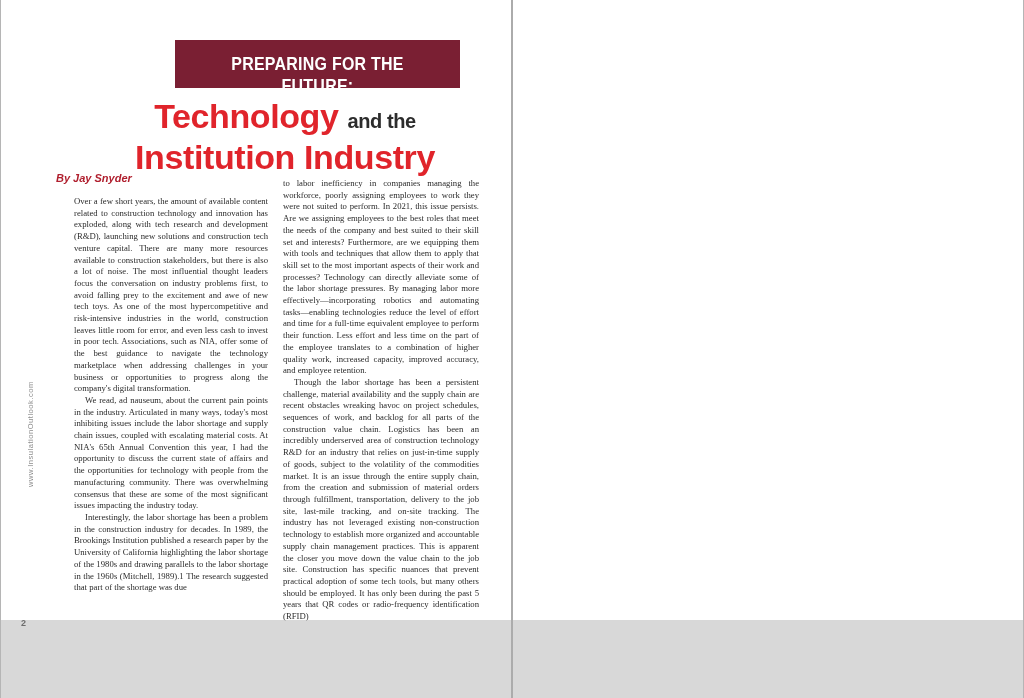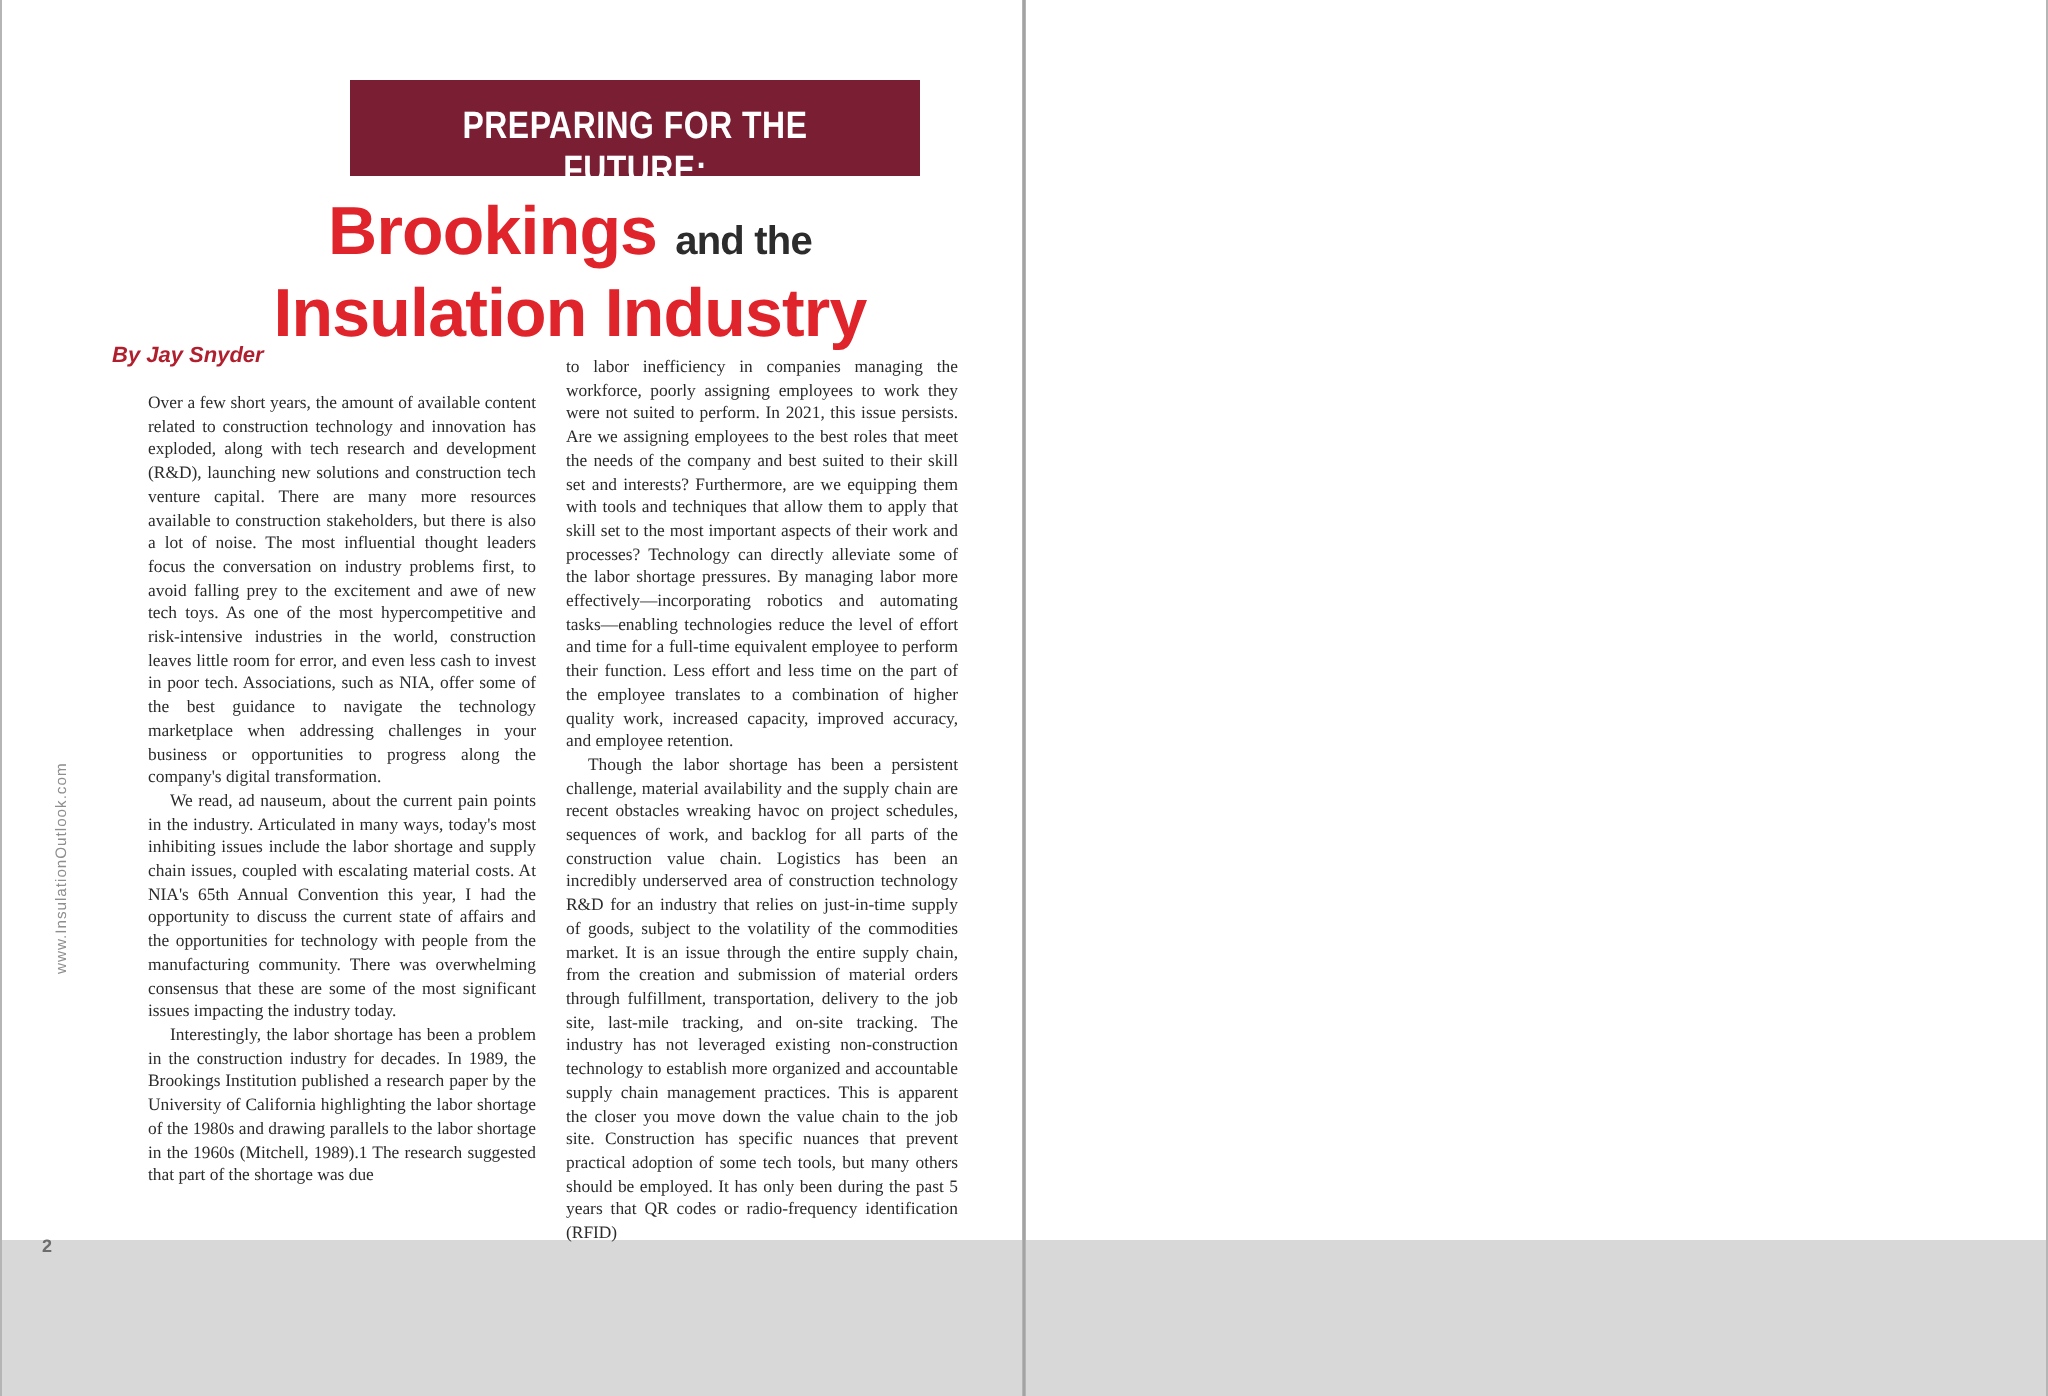--- a/index.html
+++ b/index.html
@@ -106,23 +106,23 @@
 
 <div class="spread">
 
   <div class="page page-left">
 
     <div class="kicker-bar">
       <div class="kicker-text">PREPARING FOR THE FUTURE:</div>
     </div>
 
     <div class="headline">
-      <span>Brookings</span>
+      <span>Technology</span>
       <span class="dark">and the</span><br>
-      <span>Insulation Industry</span>
+      <span>Institution Industry</span>
     </div>
 
     <div class="byline">By Jay Snyder</div>
 
     <div class="col c1">
       <p>Over a few short years, the amount of available content related to construction technology and innovation has exploded, along with tech research and development (R&amp;D), launching new solutions and construction tech venture capital. There are many more resources available to construction stakeholders, but there is also a lot of noise. The most influential thought leaders focus the conversation on industry problems first, to avoid falling prey to the excitement and awe of new tech toys. As one of the most hypercompetitive and risk-intensive industries in the world, construction leaves little room for error, and even less cash to invest in poor tech. Associations, such as NIA, offer some of the best guidance to navigate the technology marketplace when addressing challenges in your business or opportunities to progress along the company's digital transformation.</p>
       <p>We read, ad nauseum, about the current pain points in the industry. Articulated in many ways, today's most inhibiting issues include the labor shortage and supply chain issues, coupled with escalating material costs. At NIA's 65th Annual Convention this year, I had the opportunity to discuss the current state of affairs and the opportunities for technology with people from the manufacturing community. There was overwhelming consensus that these are some of the most significant issues impacting the industry today.</p>
       <p>Interestingly, the labor shortage has been a problem in the construction industry for decades. In 1989, the Brookings Institution published a research paper by the University of California highlighting the labor shortage of the 1980s and drawing parallels to the labor shortage in the 1960s (Mitchell, 1989).1 The research suggested that part of the shortage was due</p>
     </div>
 

